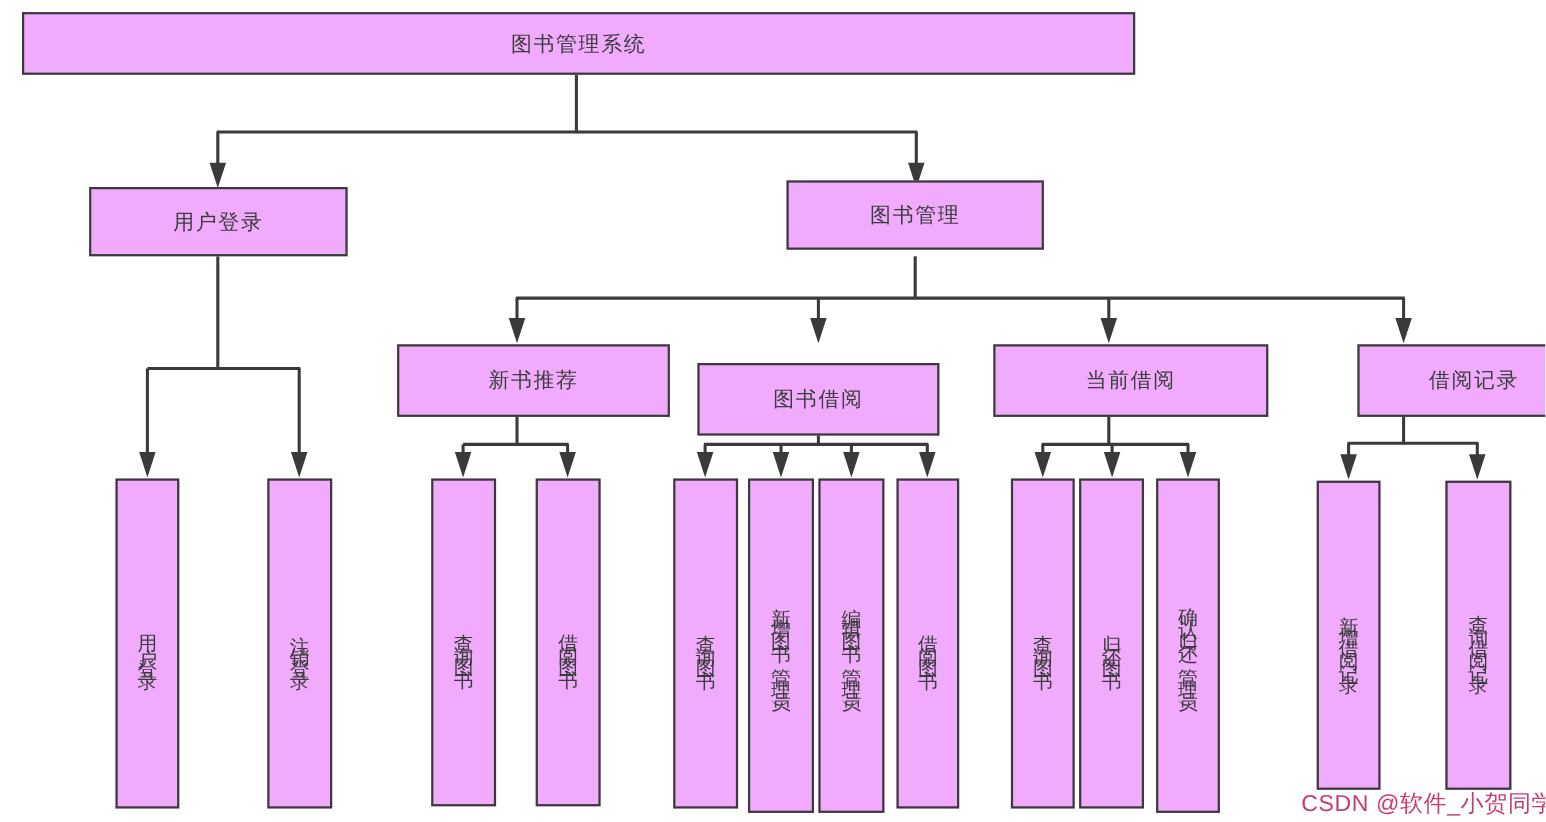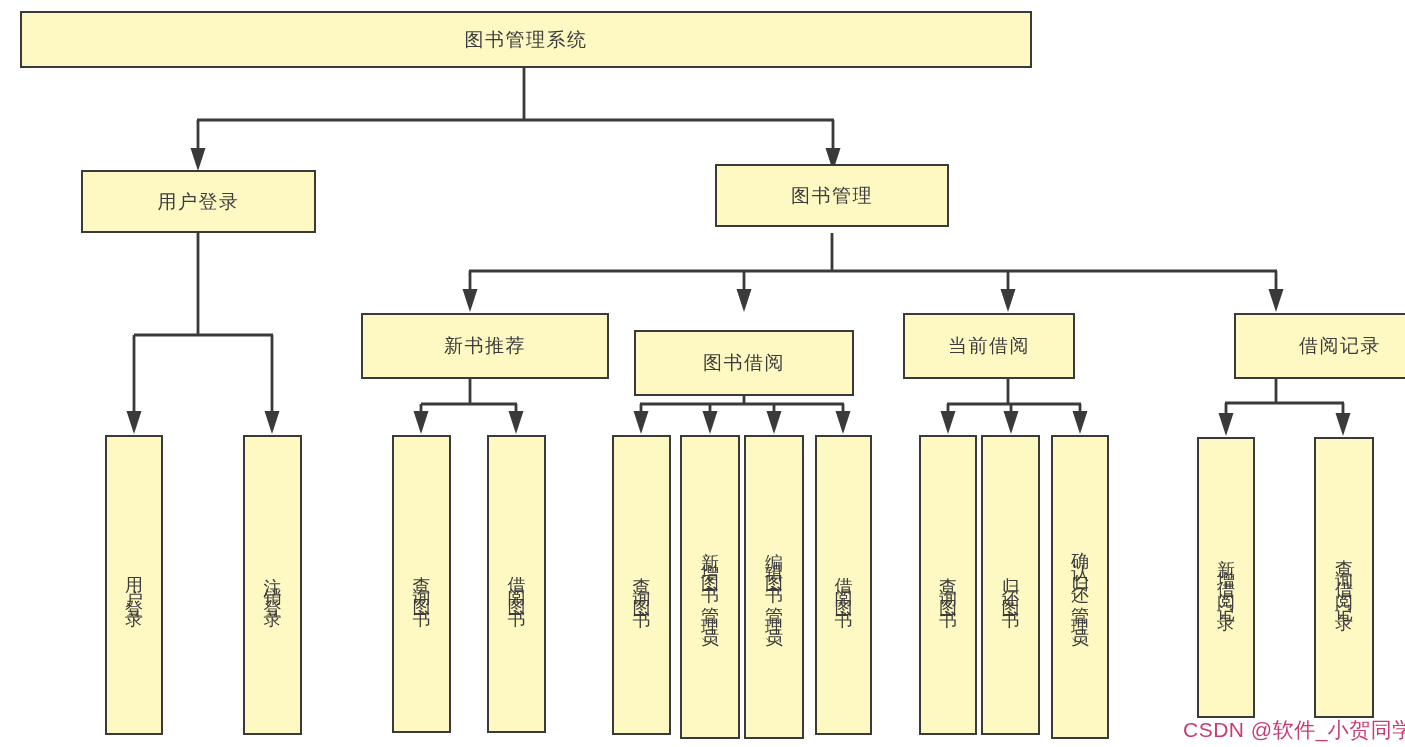--- a/index.html
+++ b/index.html
@@ -3,21 +3,21 @@
 <meta charset="utf-8">
 <style>
   html,body { margin:0; padding:0; background:#ffffff; }
   .stage {
     position:relative; width:1405px; height:747px; background:#ffffff;
     font-family:"Liberation Sans","DejaVu Sans",sans-serif; color:#3c3c3c;
     overflow:hidden;
   }
   .stage svg { position:absolute; left:0; top:0; }
   .box {
-    position:absolute; background:#fef9c3; border:2.5px solid #3a3a3a;
+    position:absolute; background:#f0abfc; border:2.5px solid #3a3a3a;
     box-sizing:border-box; display:flex; align-items:center; justify-content:center;
     z-index:2;
   }
   .hlabel { font-size:19px; letter-spacing:1.5px; white-space:nowrap; }
   .vlabel {
     writing-mode:vertical-rl; text-orientation:mixed;
     font-size:18px; line-height:1; letter-spacing:11px; white-space:nowrap;
   }
   .watermark {
     position:absolute; left:1183px; top:716px; z-index:5;
@@ -95,21 +95,21 @@
   <div class="box" style="left:715px;top:164px;width:234px;height:63px">
     <span class="hlabel">图书管理</span>
   </div>
 
   <div class="box" style="left:361px;top:313px;width:248px;height:66px">
     <span class="hlabel">新书推荐</span>
   </div>
   <div class="box" style="left:634px;top:330px;width:220px;height:66px">
     <span class="hlabel">图书借阅</span>
   </div>
-  <div class="box" style="left:903px;top:313px;width:172px;height:66px">
+  <div class="box" style="left:903px;top:313px;width:250px;height:66px">
     <span class="hlabel">当前借阅</span>
   </div>
   <div class="box" style="left:1234px;top:313px;width:212px;height:66px">
     <span class="hlabel">借阅记录</span>
   </div>
 
   <div class="box" style="left:105px;top:435px;width:58px;height:300px">
     <span class="vlabel">用户登录</span>
   </div>
   <div class="box" style="left:243px;top:435px;width:59px;height:300px">

